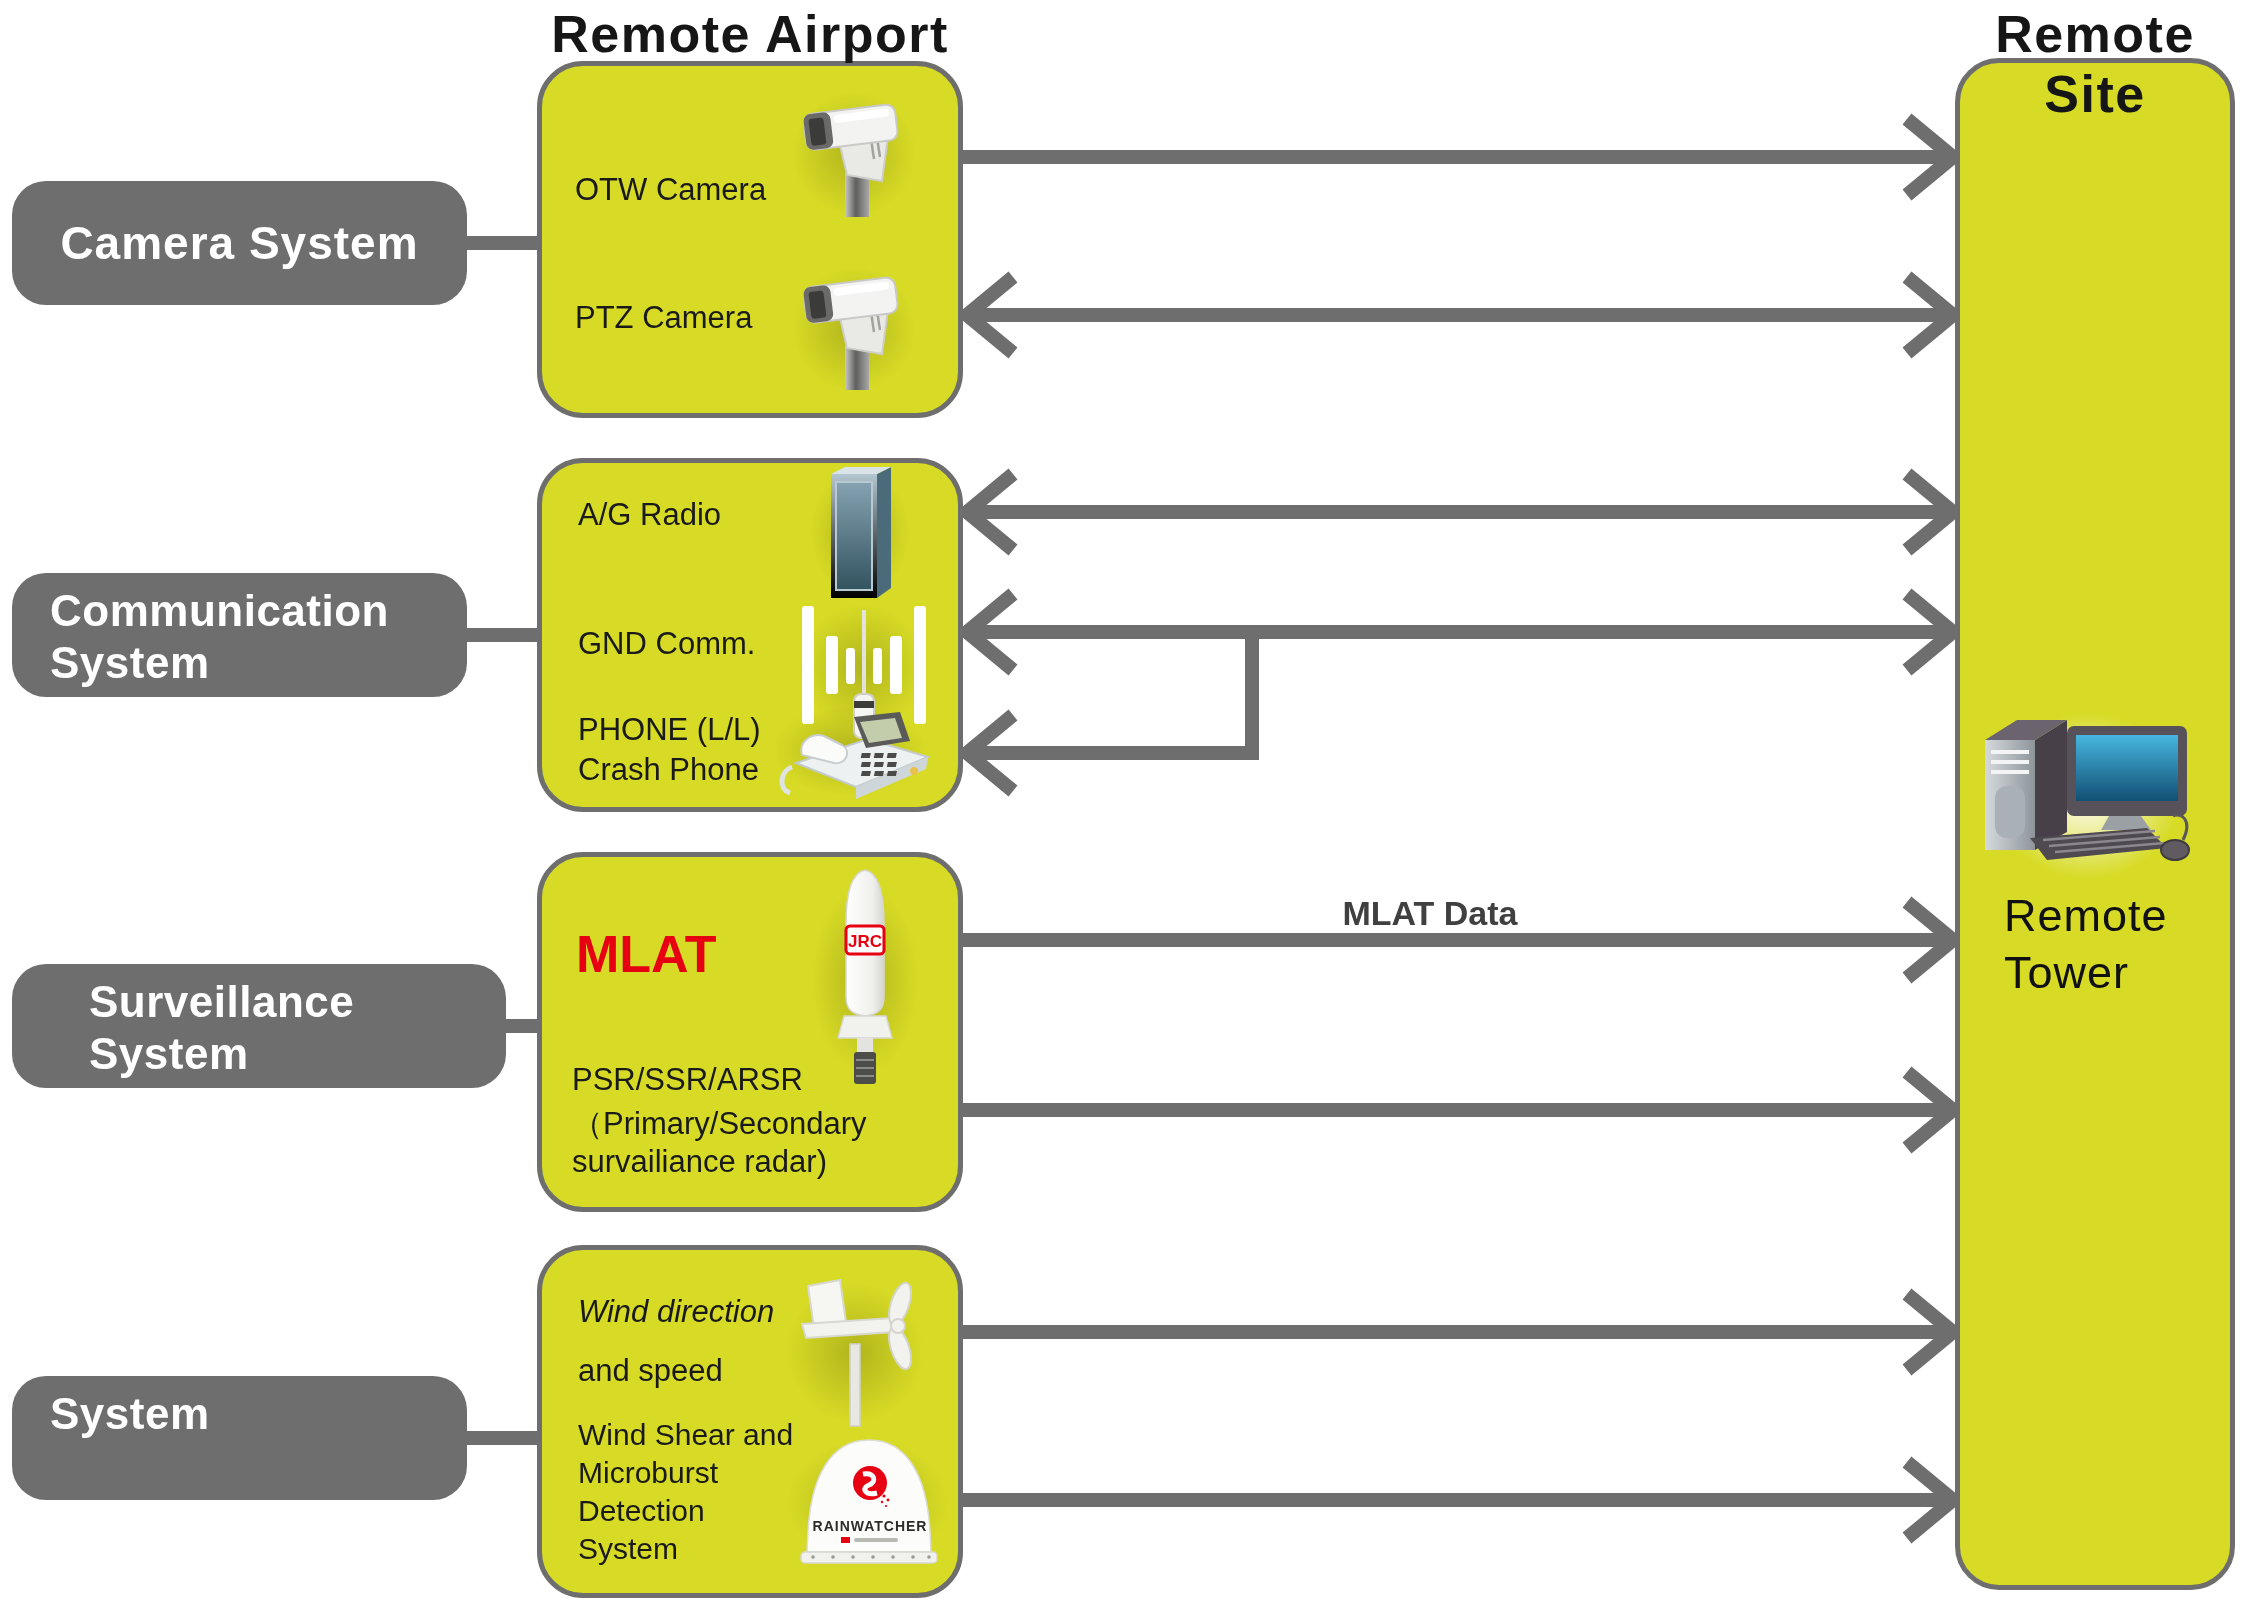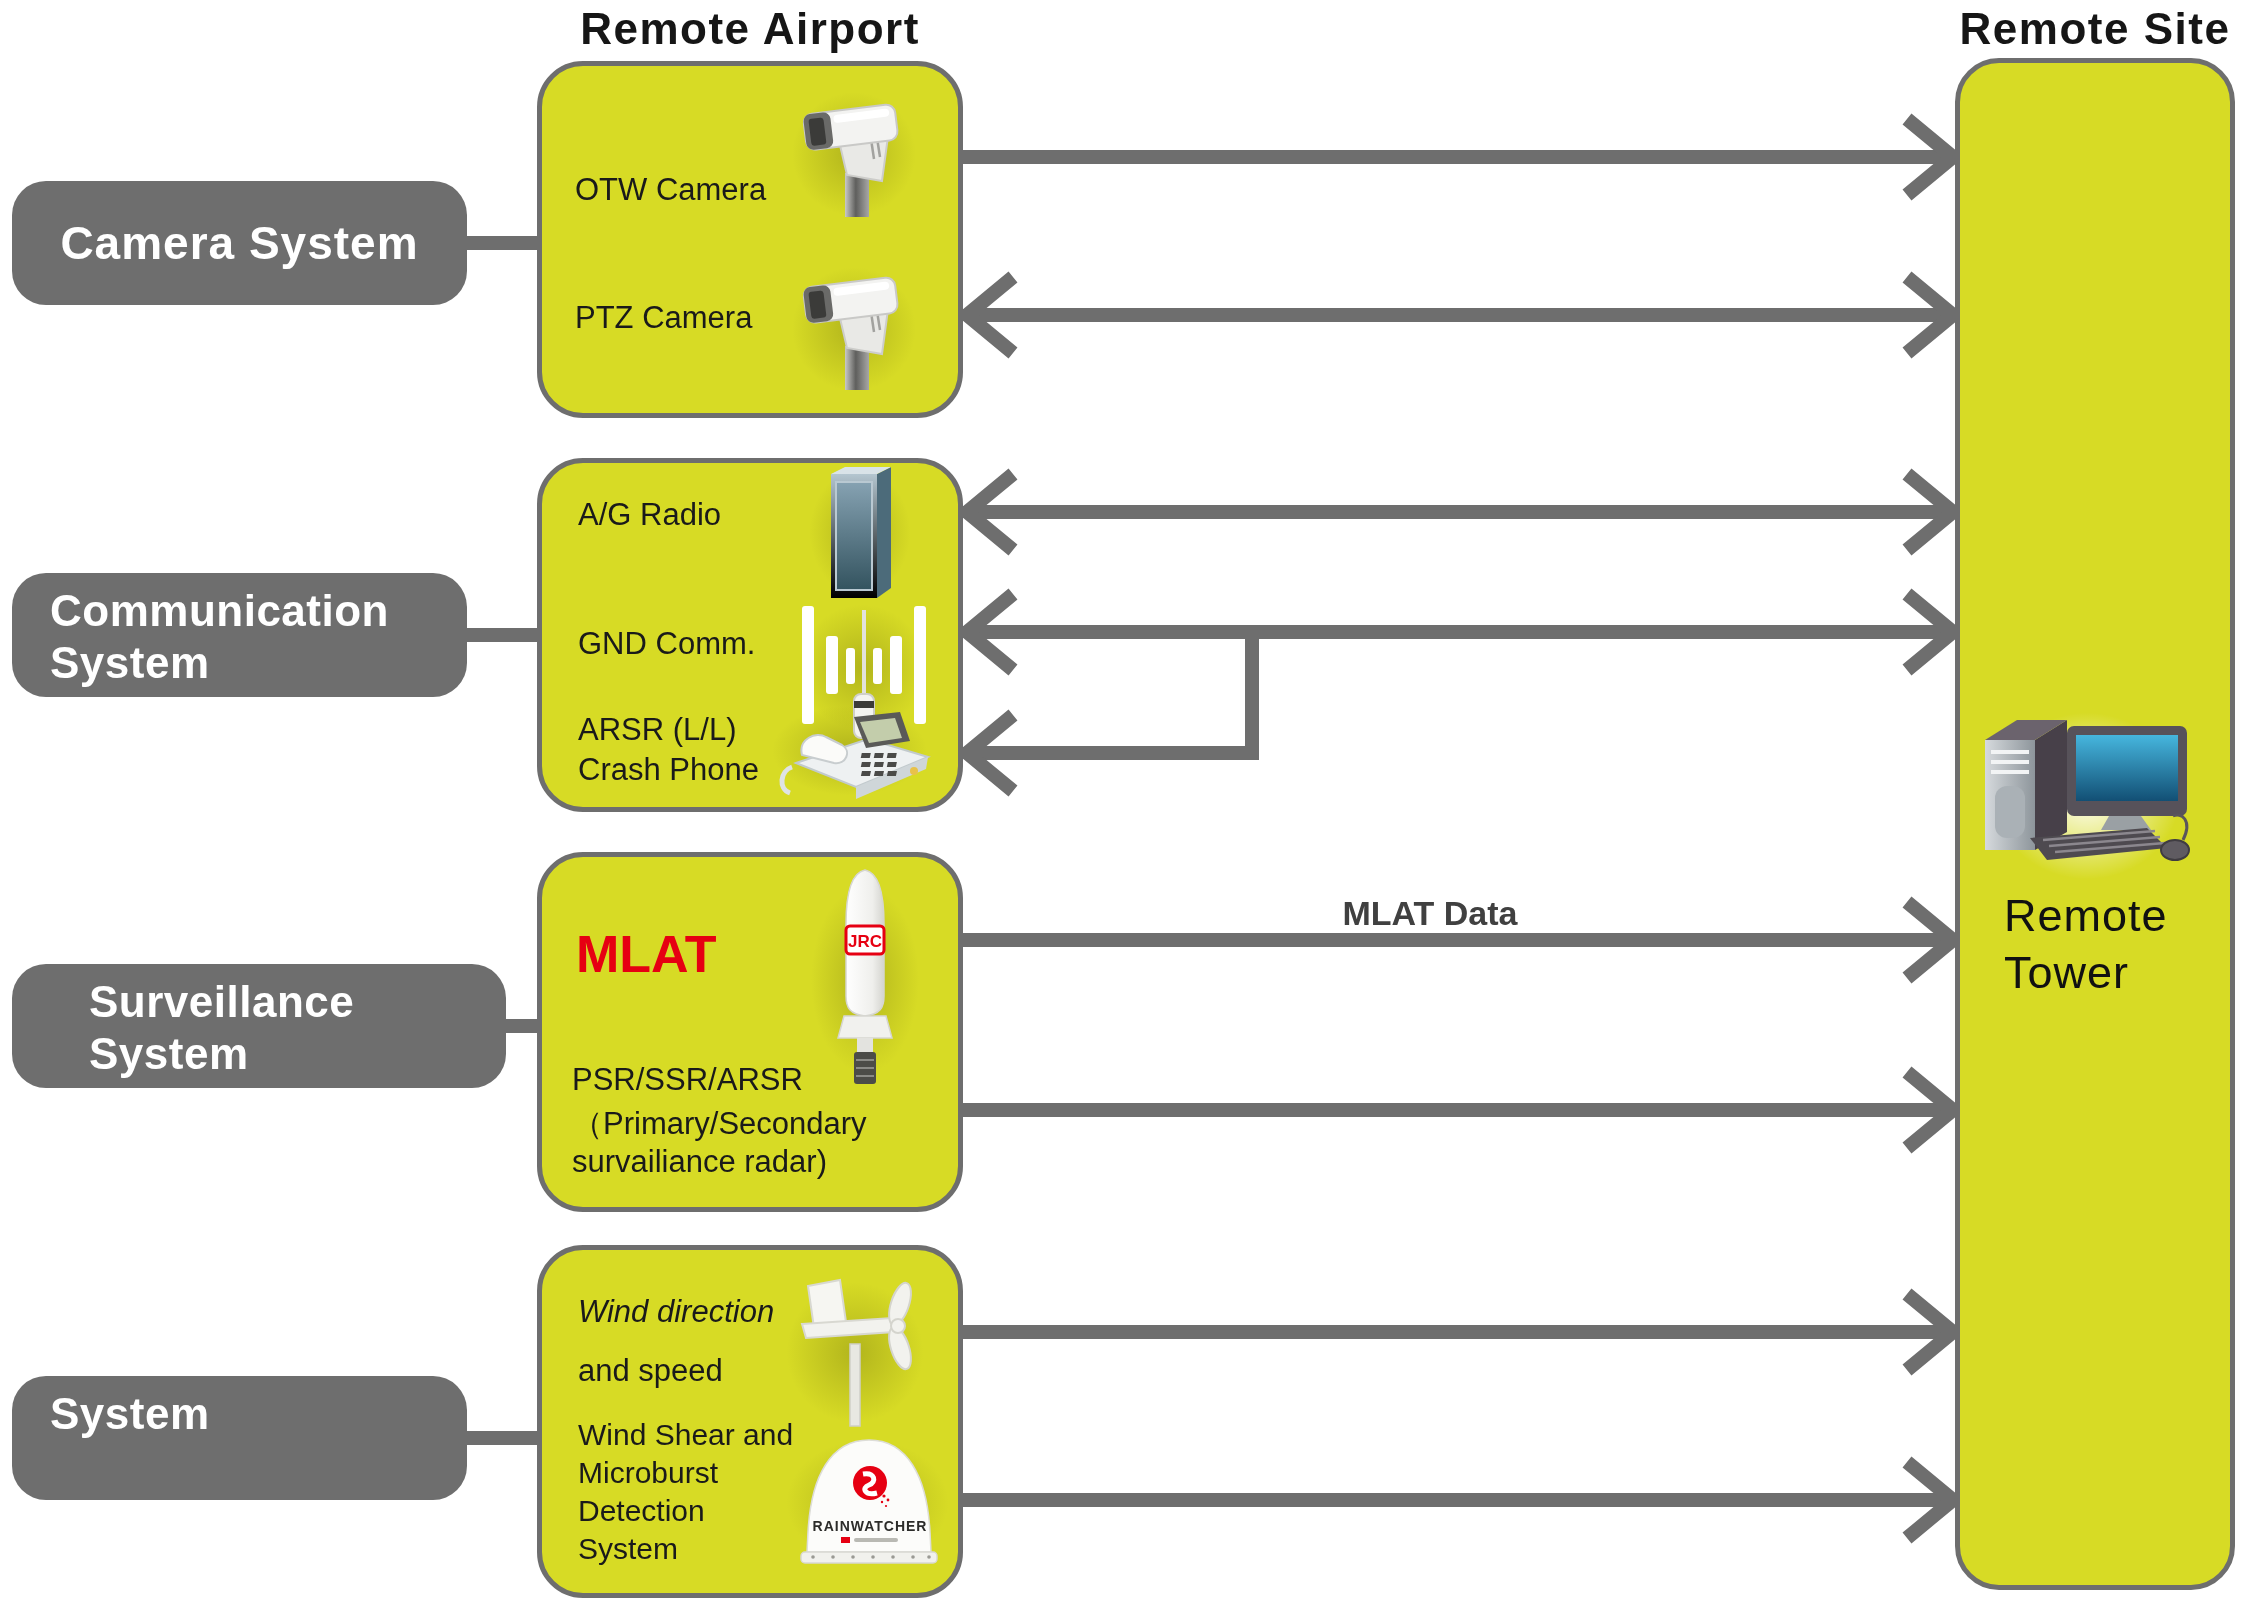--- a/index.html
+++ b/index.html
@@ -16,21 +16,21 @@
   .syslabel .two{padding:12px 0 0 38px;font-size:44px;line-height:52px;letter-spacing:0.5px;}
   .ybox{
     position:absolute;left:537px;width:426px;background:#d7db25;
     border:5px solid #6e6e6e;border-radius:46px;box-sizing:border-box;z-index:2;
   }
   .tower{
     position:absolute;left:1955px;top:58px;width:280px;height:1532px;background:#d7db25;
     border:5px solid #6e6e6e;border-radius:44px;box-sizing:border-box;z-index:2;
   }
   .itemlabel{position:absolute;z-index:4;font-size:31px;color:#1a1a1a;white-space:nowrap;}
-  .title{position:absolute;z-index:3;font-size:44px;font-weight:bold;color:#161616;letter-spacing:1.5px;text-align:center;}
+  .title{position:absolute;z-index:3;font-size:52px;font-weight:bold;color:#161616;letter-spacing:1.5px;text-align:center;}
   .mlat-label{position:absolute;z-index:4;font-size:52px;font-weight:bold;color:#e60012;}
   .mlat-data{position:absolute;left:1230px;top:894px;width:400px;text-align:center;z-index:3;
     font-size:34px;font-weight:bold;color:#404040;}
   .tower-name{position:absolute;left:2004px;z-index:4;font-size:45px;color:#111111;letter-spacing:1px;}
   .dark-glow{position:absolute;z-index:3;border-radius:50%;
     background:radial-gradient(closest-side, rgba(92,92,8,0.30), rgba(92,92,8,0) 72%);}
   .white-glow{position:absolute;z-index:3;border-radius:50%;
     background:radial-gradient(closest-side, rgba(255,255,255,0.98), rgba(255,255,255,0) 75%);}
   .icon{position:absolute;z-index:4;}
 </style>
@@ -180,21 +180,21 @@
       <rect x="46" y="50" width="9" height="36" rx="3"></rect>
       <rect x="73" y="50" width="9" height="36" rx="3"></rect>
       <rect x="90" y="38" width="12" height="58" rx="3"></rect>
       <rect x="114" y="8" width="12" height="118" rx="3"></rect>
     </g>
     <rect x="62" y="12" width="4" height="86" fill="#e2e2dc"></rect>
     <rect x="54" y="96" width="20" height="44" rx="7" fill="#f4f4f0" stroke="#cfcfc9" stroke-width="2"></rect>
     <rect x="54" y="103" width="20" height="7" fill="#3c3c38"></rect>
   </svg>
 
-  <div class="itemlabel" style="left:578px;top:712px;">ARSR (L/L)</div>
+  <div class="itemlabel" style="left:578px;top:712px;">PHONE (L/L)</div>
   <div class="itemlabel" style="left:578px;top:752px;">Crash Phone</div>
   <div class="dark-glow" style="left:742px;top:688px;width:215px;height:125px;"></div>
   <svg class="icon" style="left:768px;top:705px;" width="165" height="100" viewBox="0 0 165 100">
     <polygon points="28,58 100,34 160,52 88,82" fill="#eef1f2" stroke="#c2cacd" stroke-width="2"></polygon>
     <polygon points="88,82 160,52 158,64 88,94" fill="#cfd6d9"></polygon>
     <polygon points="86,12 132,7 142,36 98,43" fill="#5a5a58"></polygon>
     <polygon points="92,17 127,13 134,33 101,38" fill="#c3cdab"></polygon>
     <g fill="#4a4a48">
       <rect x="104" y="48" width="9" height="5" transform="skewX(-12)"></rect>
         <rect x="117" y="48" width="9" height="5" transform="skewX(-12)"></rect>

